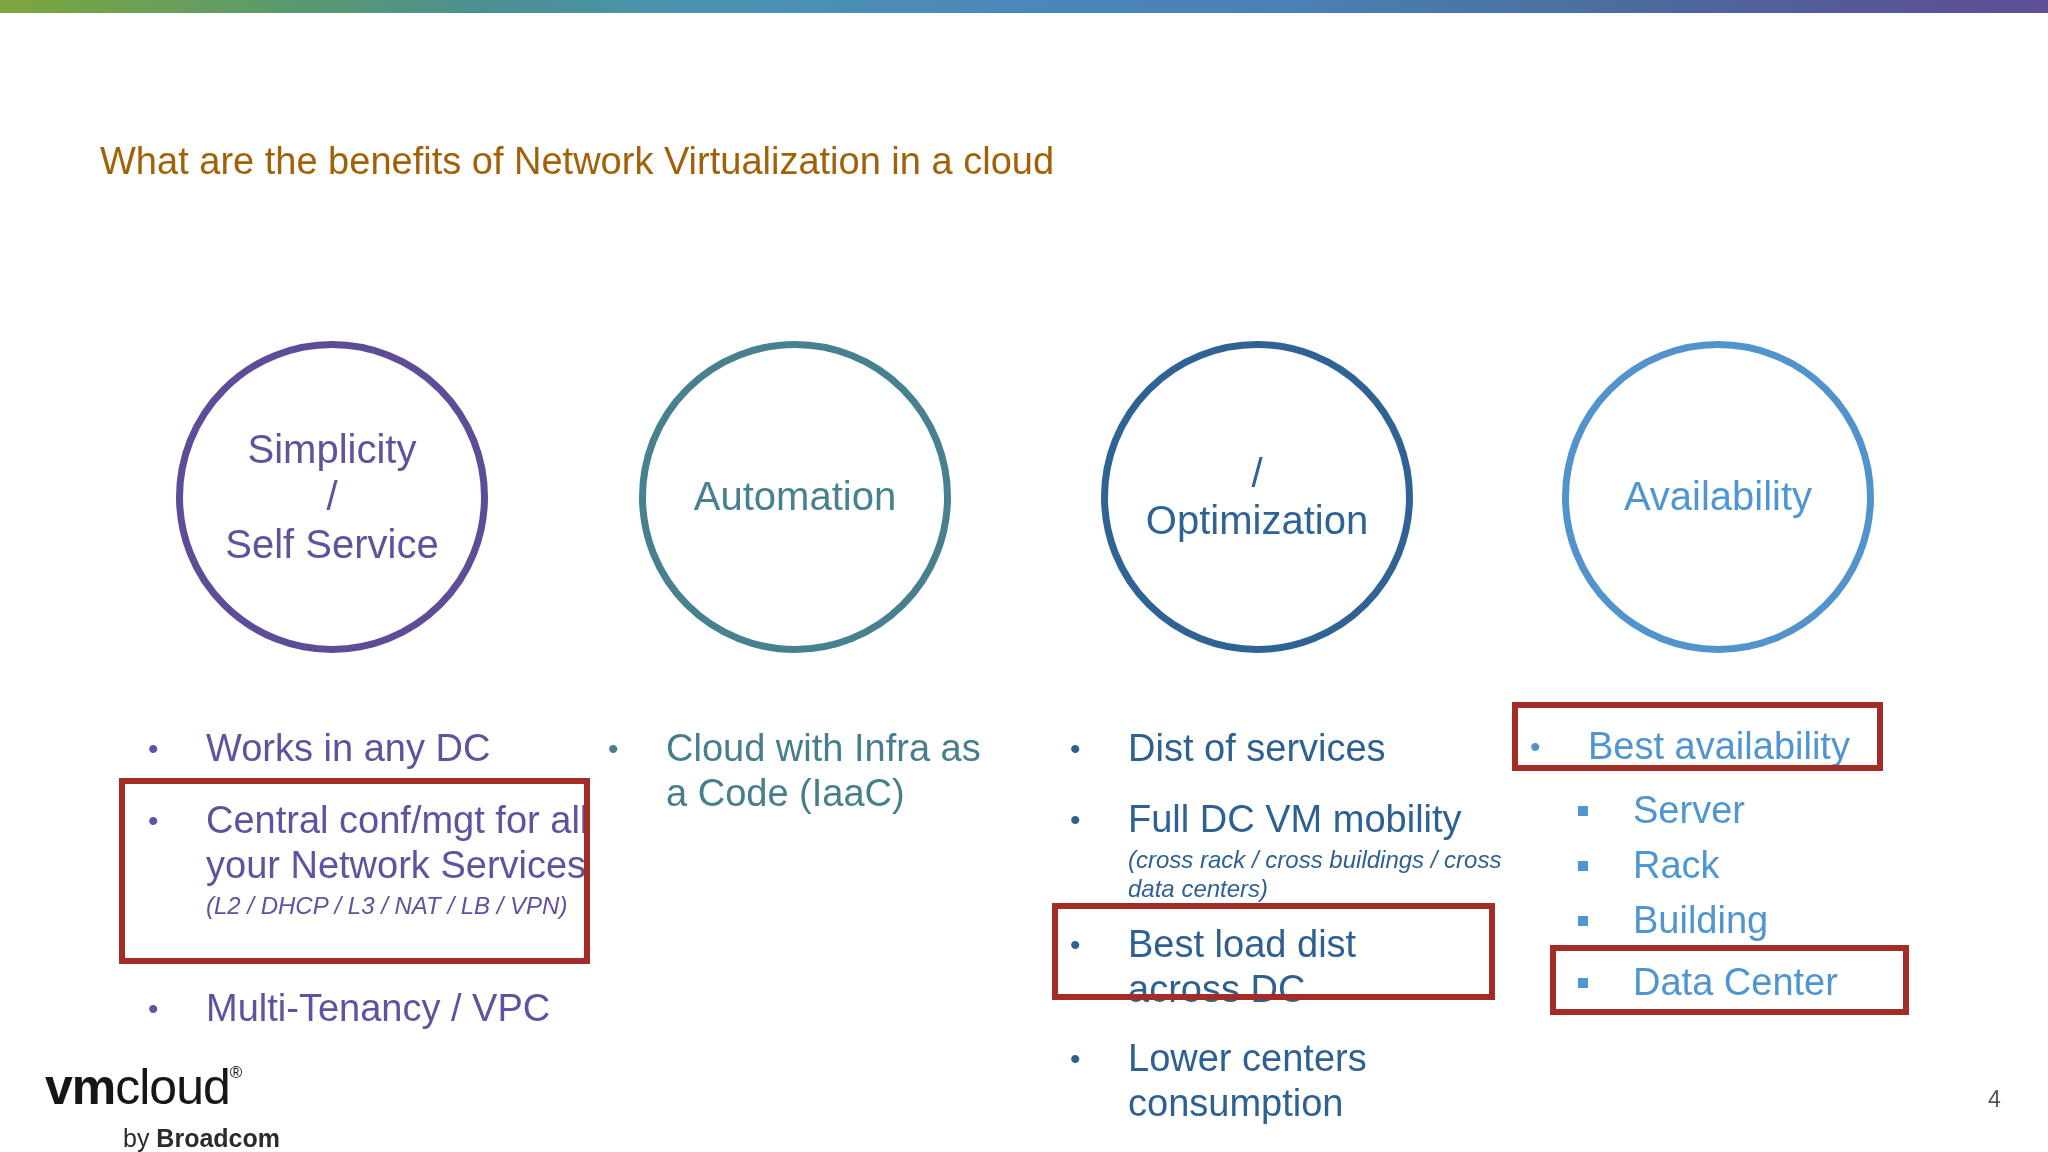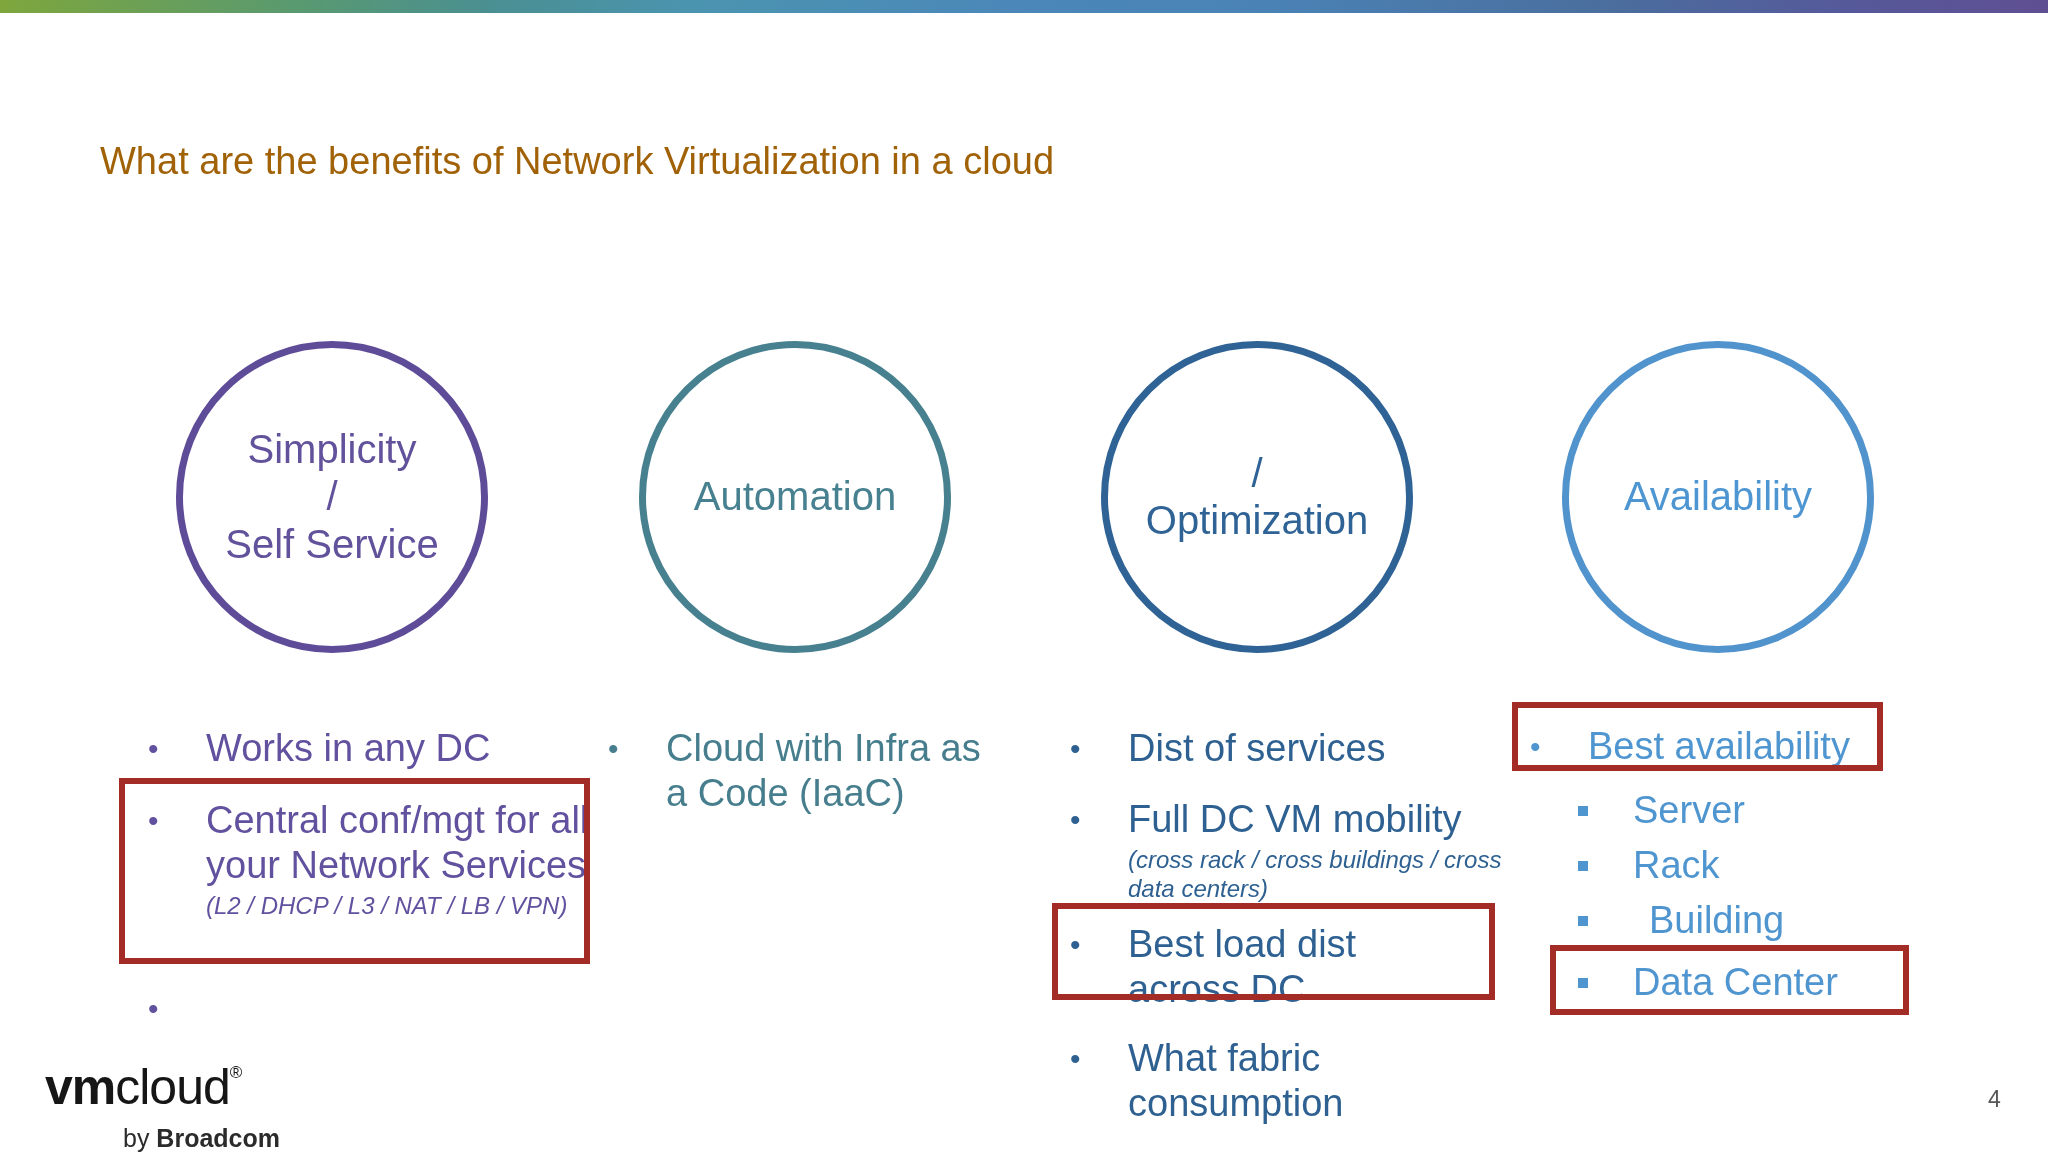--- a/index.html
+++ b/index.html
@@ -184,20 +184,21 @@
   </div>
   <div class="bullet purple" style="left:140px; top:798px;">
     <span class="dot">•</span>
     <span class="content" style="width:400px;">
       <span>Central conf/mgt for all your Network Services</span>
       <span class="note">(L2 / DHCP / L3 / NAT / LB / VPN)</span>
     </span>
   </div>
   <div class="bullet purple" style="left:140px; top:986px;">
     <span class="dot">•</span>
+    <span class="content" style="width:420px;">Multi-Tenancy / VPC</span>
   </div>
 
   <div class="bullet teal" style="left:600px; top:726px;">
     <span class="dot">•</span>
     <span class="content" style="width:330px;">Cloud with Infra as a Code (IaaC)</span>
   </div>
 
   <div class="bullet blue" style="left:1062px; top:726px;">
     <span class="dot">•</span>
     <span class="content" style="width:420px;">Dist of services</span>
@@ -208,36 +209,36 @@
       <span>Full DC VM mobility</span>
       <span class="note" style="width:390px;">(cross rack / cross buildings / cross data centers)</span>
     </span>
   </div>
   <div class="bullet blue" style="left:1062px; top:922px;">
     <span class="dot">•</span>
     <span class="content" style="width:310px;">Best load dist across DC</span>
   </div>
   <div class="bullet blue" style="left:1062px; top:1036px;">
     <span class="dot">•</span>
-    <span class="content" style="width:310px;">What fabric consumption</span>
+    <span class="content" style="width:310px;">Lower centers consumption</span>
   </div>
 
   <div class="bullet lblue" style="left:1522px; top:724px;">
     <span class="dot">•</span>
     <span class="content" style="width:360px; white-space:nowrap;">Best availability</span>
   </div>
   <div class="subbullet" style="left:1568px; top:788px;">
     <span class="sq"></span>
     <span class="content">Server</span>
   </div>
   <div class="subbullet" style="left:1568px; top:843px;">
     <span class="sq"></span>
     <span class="content">Rack</span>
   </div>
-  <div class="subbullet" style="left:1568px; top:898px;gap:16px;">
+  <div class="subbullet" style="left:1568px; top:898px;">
     <span class="sq"></span>
     <span class="content">Building</span>
   </div>
   <div class="subbullet" style="left:1568px; top:960px;">
     <span class="sq"></span>
     <span class="content">Data Center</span>
   </div>
 
   <div class="hbox hb1"></div>
   <div class="hbox hb2"></div>

